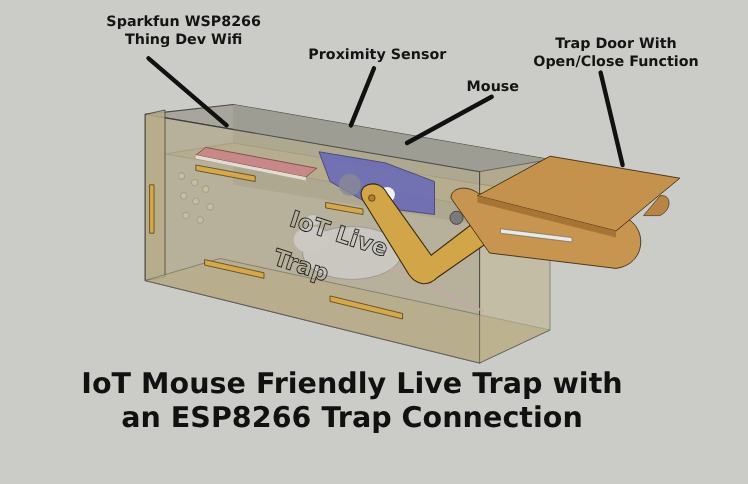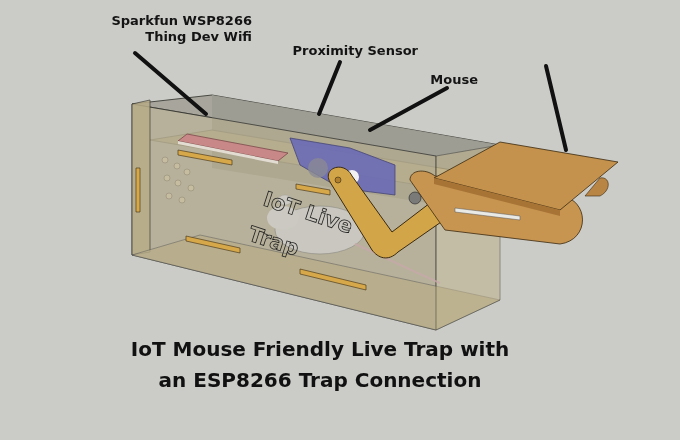--- a/index.html
+++ b/index.html
@@ -9,30 +9,30 @@
     font-family: "DejaVu Sans", sans-serif;
     position: relative;
   }
   .stage { position: absolute; left: 0; top: 0; width: 680px; height: 440px; }
   .label {
     position: absolute;
     font-weight: bold;
     font-size: 13px;
     line-height: 16px;
     color: #141414;
-    text-align: right;
+    text-align: center;
     white-space: nowrap;
   }
   .title {
     position: absolute;
     left: 0; width: 640px;
     top: 334px;
     text-align: center;
     font-weight: bold;
-    font-size: 20px;
+    font-size: 26px;
     line-height: 31px;
     color: #111;
   }
   svg { position: absolute; left: 0; top: 0; }
 </style>
 </head>
 <body>
 
 <div class="stage">
 
@@ -129,19 +129,23 @@
   </div>
 
   <div class="label" style="left:268px; top:43px; width:150px;">
     <div>Proximity Sensor</div>
   </div>
 
   <div class="label" style="left:418px; top:72px; width:60px;">
     <div>Mouse</div>
   </div>
 
+  <div class="label" style="left:480px; top:33px; width:160px;">
+    <div>Trap Door With</div>
+    <div>Open/Close Function</div>
+  </div>
 
   <div class="title">
     <div>IoT Mouse Friendly Live Trap with</div>
     <div>an ESP8266 Trap Connection</div>
   </div>
 
 </div>
 
 </body></html>

